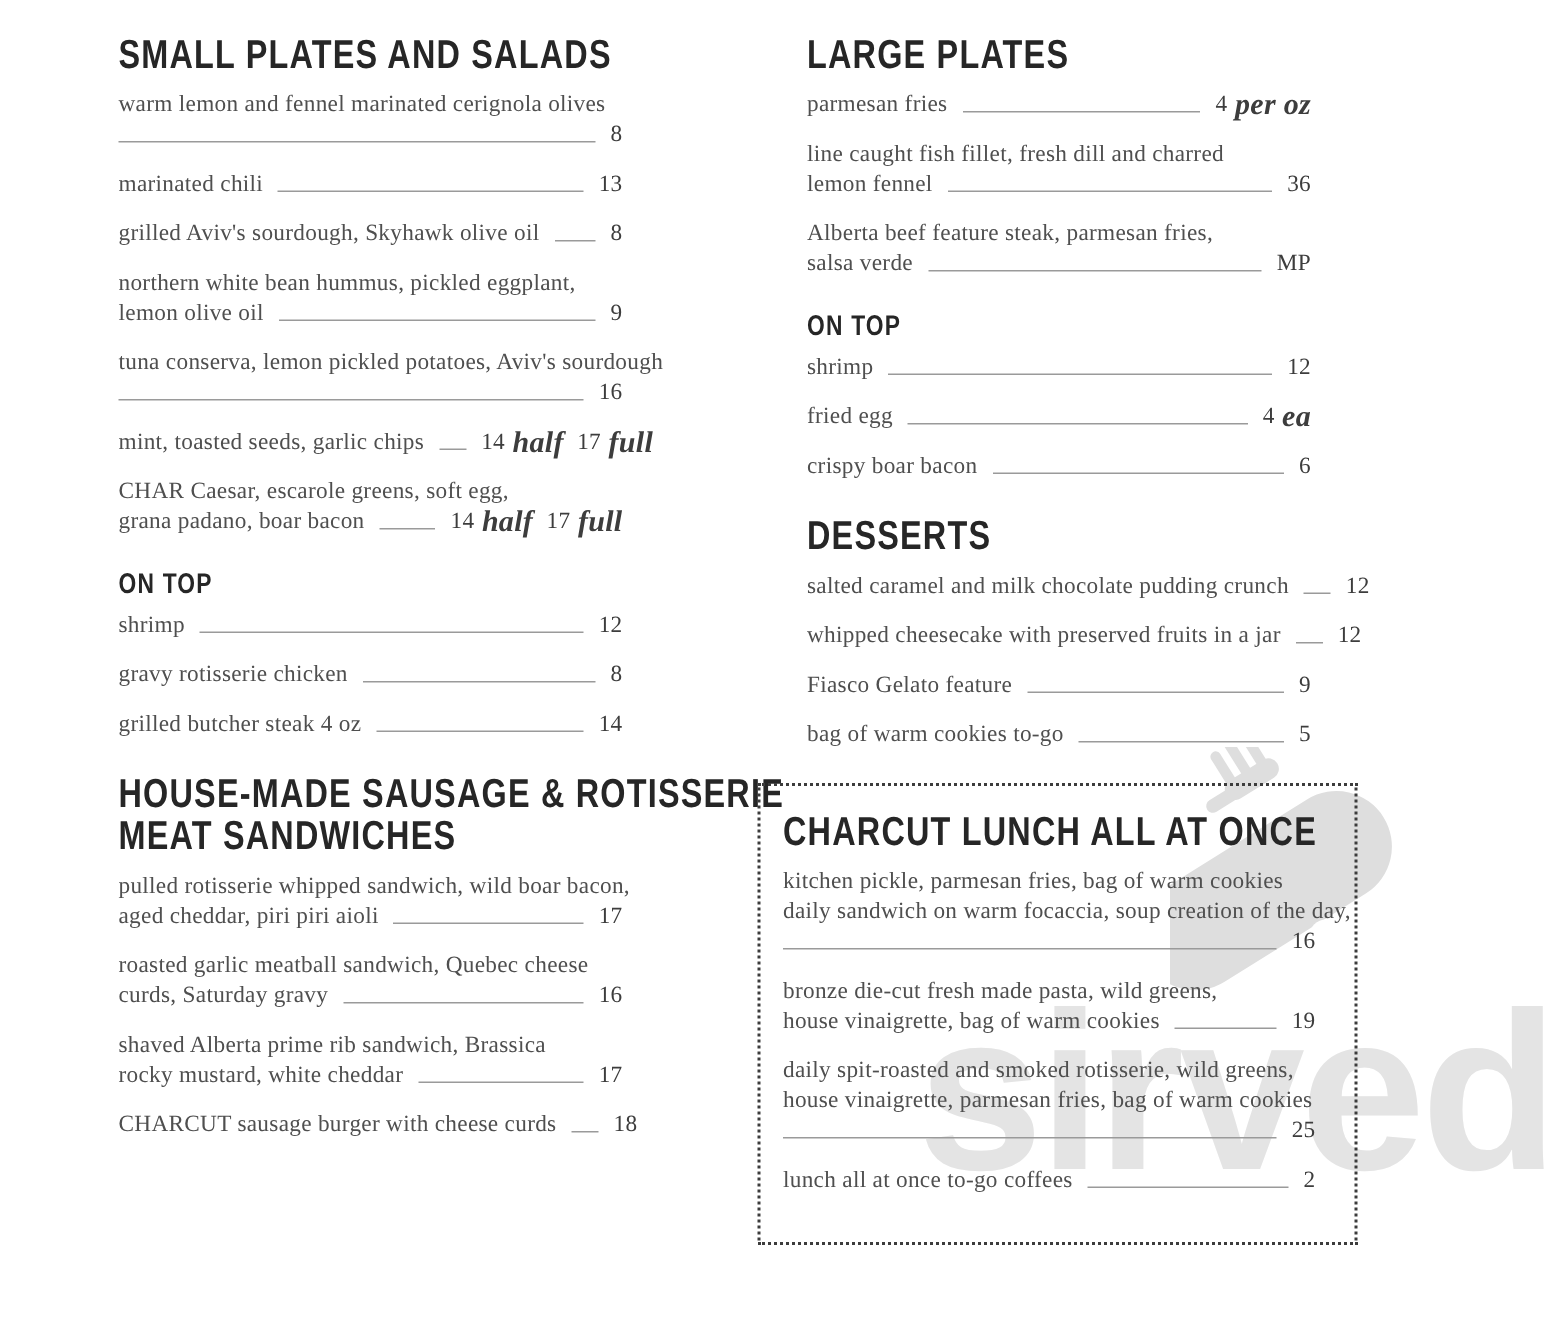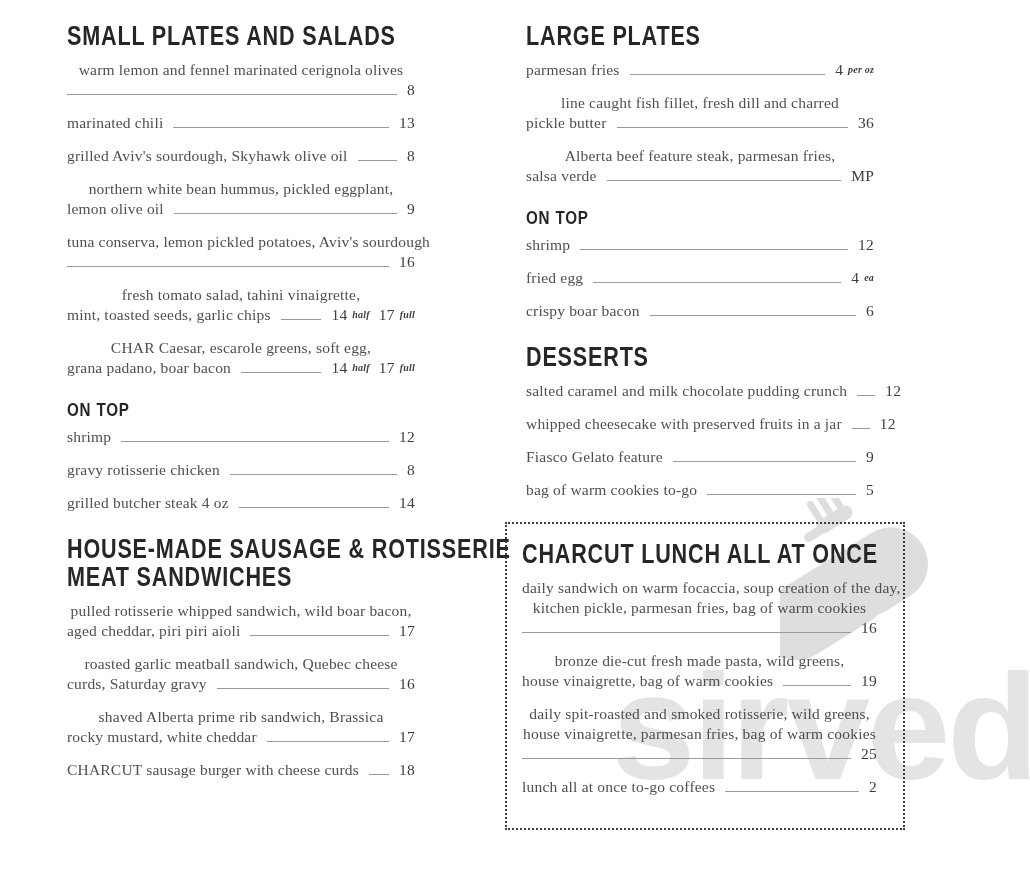--- a/index.html
+++ b/index.html
@@ -5,37 +5,37 @@
   html,body{margin:0;padding:0;}
   body{
     width:1030px;height:885px;position:relative;overflow:hidden;
     background:#ffffff;
     font-family:"Liberation Serif", serif;
   }
   .col{position:absolute;top:22px;z-index:2;}
   #col-left{left:63px;width:352px;}
   #col-right{left:522px;width:352px;}
 
-  section{margin:0 0 22px 4px;}
+  section{margin:0 0 22px 16px;}
 
   .sec-title{
     margin:0 0 10px 0;color:#262626;
     font-family:"Liberation Sans", sans-serif;font-weight:700;
     font-size:27px;line-height:1.04;letter-spacing:1px;
     transform:scaleX(0.8);transform-origin:0 50%;white-space:nowrap;
   }
   .sec-title.small{font-size:19px;margin:0 0 7px 0;}
 
-  .item{margin:0 0 13px 0;color:#4f4f4f;font-size:15.5px;line-height:20px;letter-spacing:.2px;text-align:center;}
+  .item{margin:0 0 13px 0;color:#4f4f4f;font-size:15.5px;line-height:20px;letter-spacing:.2px;}
   .item .line{white-space:nowrap;}
   .item .row{display:flex;align-items:flex-end;white-space:nowrap;}
   .item .rule{flex:1;border-bottom:1px solid #9a9a9a;margin:0 10px 5px 10px;min-width:18px;}
   .item .row.ownrule .rule{margin-left:0;}
   .price-num{color:#3d3d3d;font-size:15.5px;}
-  .price-note{color:#3d3d3d;font-size:10px;font-style:italic;font-weight:600;margin-left:5px;}
+  .price-note{color:#3d3d3d;font-size:20px;font-style:italic;font-weight:600;margin-left:5px;}
   .price-note + .price-num{margin-left:9px;}
 
   .boxed{
     box-sizing:border-box;width:400px;margin-left:-17px;margin-top:6px;
     border:2px dotted #3c3c3c;padding:14px 26px 18px 15px;
     background:transparent;
   }
   .boxed .sec-title{margin-top:2px;}
 
   
@@ -102,21 +102,20 @@
         </div>
       </div>
       <div class="item">
         <div class="line">tuna conserva, lemon pickled potatoes, Aviv's sourdough</div>
         <div class="row ownrule">
           <span class="rule"></span>
           <span class="price-num">16</span>
         </div>
       </div>
       <div class="item">
-        <div class="line">fresh tomato salad, tahini vinaigrette,</div>
         <div class="row">
           <span class="text">mint, toasted seeds, garlic chips</span>
           <span class="rule"></span>
           <span class="price-num">14</span>
           <span class="price-note">half</span>
           <span class="price-num">17</span>
           <span class="price-note">full</span>
         </div>
       </div>
       <div class="item">
@@ -204,21 +203,21 @@
         <div class="row">
           <span class="text">parmesan fries</span>
           <span class="rule"></span>
           <span class="price-num">4</span>
           <span class="price-note">per oz</span>
         </div>
       </div>
       <div class="item">
         <div class="line">line caught fish fillet, fresh dill and charred</div>
         <div class="row">
-          <span class="text">pickle butter</span>
+          <span class="text">lemon fennel</span>
           <span class="rule"></span>
           <span class="price-num">36</span>
         </div>
       </div>
       <div class="item">
         <div class="line">Alberta beef feature steak, parmesan fries,</div>
         <div class="row">
           <span class="text">salsa verde</span>
           <span class="rule"></span>
           <span class="price-num">MP</span>
@@ -283,22 +282,22 @@
           <span class="rule"></span>
           <span class="price-num">5</span>
         </div>
       </div>
     </section>
     <section class="boxed">
       <h2 class="sec-title">
         <div>CHARCUT LUNCH ALL AT ONCE</div>
       </h2>
       <div class="item">
+        <div class="line">kitchen pickle, parmesan fries, bag of warm cookies</div>
         <div class="line">daily sandwich on warm focaccia, soup creation of the day,</div>
-        <div class="line">kitchen pickle, parmesan fries, bag of warm cookies</div>
         <div class="row ownrule">
           <span class="rule"></span>
           <span class="price-num">16</span>
         </div>
       </div>
       <div class="item">
         <div class="line">bronze die-cut fresh made pasta, wild greens,</div>
         <div class="row">
           <span class="text">house vinaigrette, bag of warm cookies</span>
           <span class="rule"></span>

